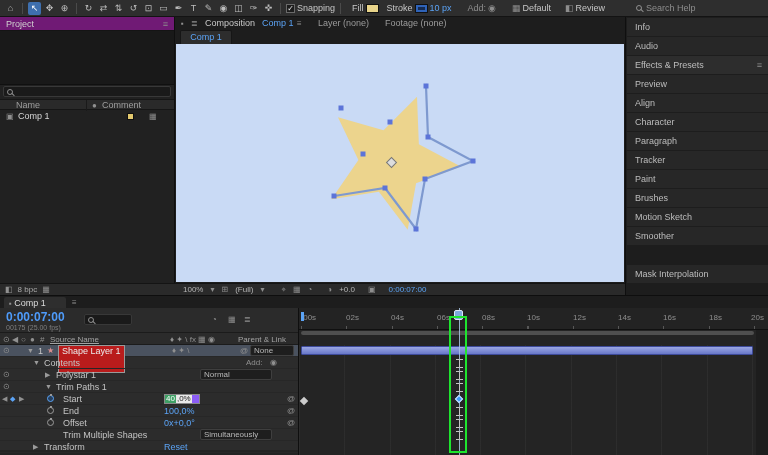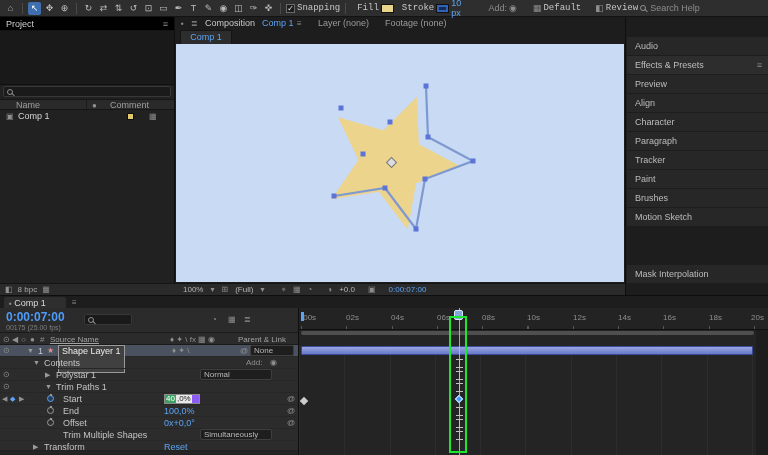--- a/index.html
+++ b/index.html
@@ -11,37 +11,37 @@
   }
 
   
   .toolbar { position:absolute; left:0; top:0; width:768px; height:17px;
     background:#2e2e2e; border-bottom:1px solid #131313;
     display:flex; align-items:center; padding:0 4px; gap:2px; z-index:5; }
   .tool { width:13px; height:13px; line-height:13px; text-align:center;
     color:#bdbdbd; font-size:9px; border-radius:2px; flex:0 0 auto; }
   .tool.active { background:#3e6fae; color:#fff; }
   .sep { width:1px; height:11px; background:#4a4a4a; margin:0 3px; flex:0 0 auto; }
-  .tb-label { color:#c6c6c6; white-space:nowrap;font-family:Liberation Mono, monospace; }
+  .tb-label { color:#c6c6c6; white-space:nowrap; }
   .tb-dim { color:#8d8d8d; }
   .tb-blue { color:#5ba3f5; }
   .checkbox { width:9px; height:9px; background:#1c1c1c; border:1px solid #6a6a6a;
     color:#e6e6e6; font-size:8px; line-height:8px; text-align:center; flex:0 0 auto; }
   .swatch-fill { width:13px; height:9px; background:#e8d48a; border:1px solid #101010; flex:0 0 auto; }
   .swatch-stroke { width:13px; height:9px; background:#152b52; border:1px solid #101010;
     box-shadow:inset 0 0 0 2px #2f63b8; flex:0 0 auto; }
   .mag { width:6px; height:6px; border:1px solid #8f8f8f; border-radius:50%;
     position:relative; display:inline-block; flex:0 0 auto; }
   .mag::after { content:""; position:absolute; width:4px; height:1px; background:#8f8f8f;
     transform:rotate(45deg); right:-3px; bottom:-1px; }
 
   
   .project { position:absolute; left:0; top:17px; width:175px; height:266px;
     background:#212121; border-right:1px solid #0f0f0f; }
-  .panel-head { height:14px; background:#000000; border-bottom:1px solid #141414;
+  .panel-head { height:14px; background:#701a75; border-bottom:1px solid #141414;
     line-height:14px; padding:0 6px; color:#cfcfcf; position:relative; }
   .panel-head .menu { position:absolute; right:6px; top:0; color:#8d8d8d; }
   .proj-preview { position:absolute; left:0; top:14px; width:174px; height:54px;
     background:#191919; border-bottom:1px solid #101010; }
   .searchbox { position:absolute; height:11px; background:#1a1a1a; border:1px solid #383838;
     border-radius:2px; display:flex; align-items:center; padding:0 3px; gap:3px; }
   .proj-cols { position:absolute; left:0; top:82px; width:174px; height:11px;
     background:#2a2a2a; border-top:1px solid #161616; border-bottom:1px solid #161616;
     line-height:11px; color:#9d9d9d; }
   .proj-row { position:absolute; left:0; top:94px; width:174px; height:11px; line-height:11px; color:#d6d6d6; }
@@ -86,21 +86,21 @@
     line-height:13px; color:#a3a3a3; font-size:8px; }
   .tl-rows { position:absolute; left:0; top:50px; width:298px; height:105px; background:#2c2c2c; }
   .trow { position:absolute; left:0; width:298px; height:12px; line-height:12px;
     border-bottom:1px solid #272727; }
   .trow.selected { background:#4a525f; }
   .trow span { position:absolute; }
   .plabel { color:#c4c4c4; }
   .val { color:#5ba3f5; }
   .icon-dim { color:#909090; font-size:8px; }
   .tw { color:#9a9a9a; font-size:7px; top:0px; }
-  .namebox { border:1px solid #9a9a9a; background:#404040; color:#ececec;
+  .namebox { border:1px solid #9a9a9a; background:#b91c1c; color:#ececec;
     padding:0 3px; height:28px; line-height:10px; top:0; }
   .dd { position:absolute; height:11px; top:0px; background:#1e1e1e; border:1px solid #3f3f3f;
     color:#b8b8b8; font-size:8px; line-height:9px; padding:0 3px; border-radius:2px; white-space:nowrap; }
   .editbox { top:1px; width:36px; height:10px; background:#8b5cf6; border:1px solid #8a8a8a;
     font-size:8px; line-height:8px; display:flex; }
   .editbox .selpart { position:static; background:#3fa065; color:#fff; padding:0 1px; }
   .editbox .restpart { position:static; background:#e9e9e9; color:#1b1b1b; padding:0 1px; }
   .sw { width:7px; height:7px; border:1px solid #9a9a9a; border-radius:50%; top:2px; }
   .sw::before { content:""; position:absolute; top:-2px; left:2px; width:2px; height:2px; background:#9a9a9a; }
   .sw.blue { border-color:#5ba3f5; background:#27405e; }
@@ -189,21 +189,21 @@
     <span class="menu">≡</span>
   </div>
   <div class="proj-preview"></div>
   <div class="searchbox" style="left:3px; top:69px; width:168px;">
     <span class="mag"></span>
   </div>
   <div class="proj-cols">
     <span style="position:absolute; left:16px;">Name</span>
     <span style="position:absolute; left:86px; top:0; width:1px; height:11px; background:#1a1a1a;"></span>
     <span class="icon-dim" style="position:absolute; left:92px;">●</span>
-    <span style="position:absolute; left:110px;text-align:right;">Comment</span>
+    <span style="position:absolute; left:102px;text-align:right;">Comment</span>
   </div>
   <div class="proj-row">
     <span class="icon-dim" style="position:absolute; left:6px;">▣</span>
     <span style="position:absolute; left:18px;">Comp 1</span>
     <span class="chip-yellow" style="left:127px;"></span>
     <span class="icon-dim" style="position:absolute; left:149px;">▦</span>
   </div>
 </div>
 <div class="bit-strip">
   <span class="icon-dim">◧</span>
@@ -261,33 +261,35 @@
     <span class="tb-dim">▦</span>
     <span class="tb-dim">◔</span>
     <span class="tb-dim" style="margin-left:8px">◑</span>
     <span>+0.0</span>
     <span class="tb-dim" style="margin-left:6px">▣</span>
     <span class="tb-blue" style="margin-left:6px">0:00:07:00</span>
   </div>
 </div>
 
 <div class="sidebar">
+  <div class="side-item" style="top:1px"><span>Info</span></div>
   <div class="side-item" style="top:20px"><span>Audio</span></div>
   <div class="side-item active" style="top:39px">
     <span>Effects &amp; Presets</span>
     <span class="menu">≡</span>
   </div>
   <div class="side-item" style="top:58px"><span>Preview</span></div>
   <div class="side-item" style="top:77px"><span>Align</span></div>
   <div class="side-item" style="top:96px"><span>Character</span></div>
   <div class="side-item" style="top:115px"><span>Paragraph</span></div>
   <div class="side-item" style="top:134px"><span>Tracker</span></div>
   <div class="side-item" style="top:153px"><span>Paint</span></div>
   <div class="side-item" style="top:172px"><span>Brushes</span></div>
   <div class="side-item" style="top:191px"><span>Motion Sketch</span></div>
+  <div class="side-item" style="top:210px"><span>Smoother</span></div>
   <div class="side-item" style="top:248px"><span>Mask Interpolation</span></div>
 </div>
 
 <div class="timeline">
   <div class="tl-tabstrip">
     <div class="tl-tab">
       <span class="icon-dim">▪</span>
       <span>Comp 1</span>
     </div>
     <span class="icon-dim" style="position:absolute; left:72px; top:2px;">≡</span>

